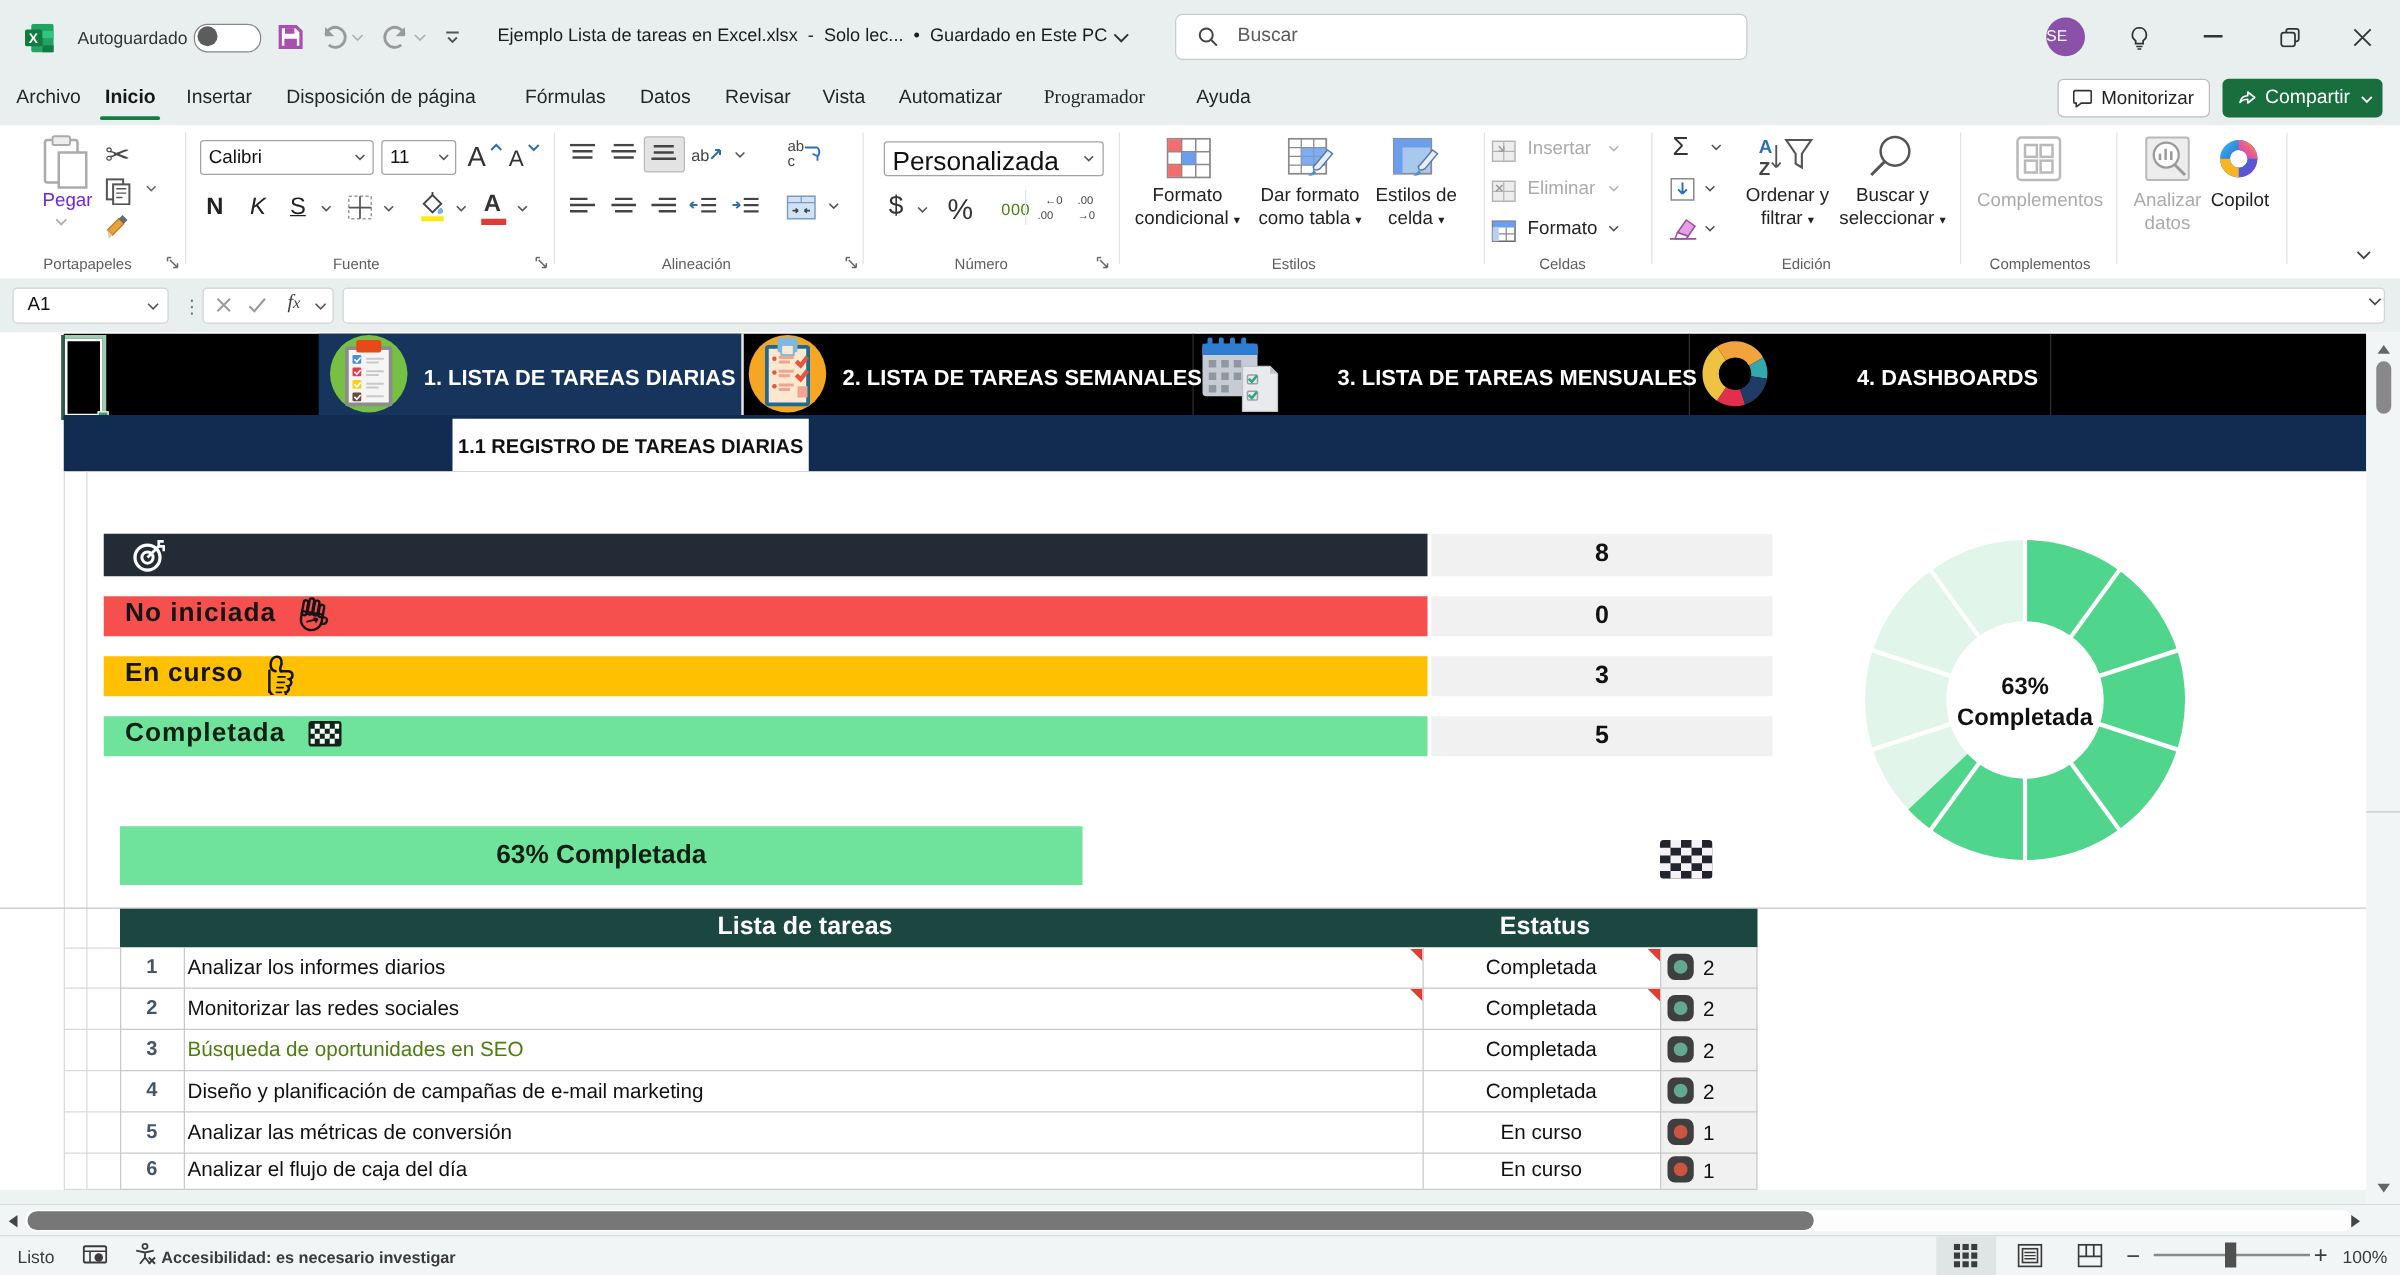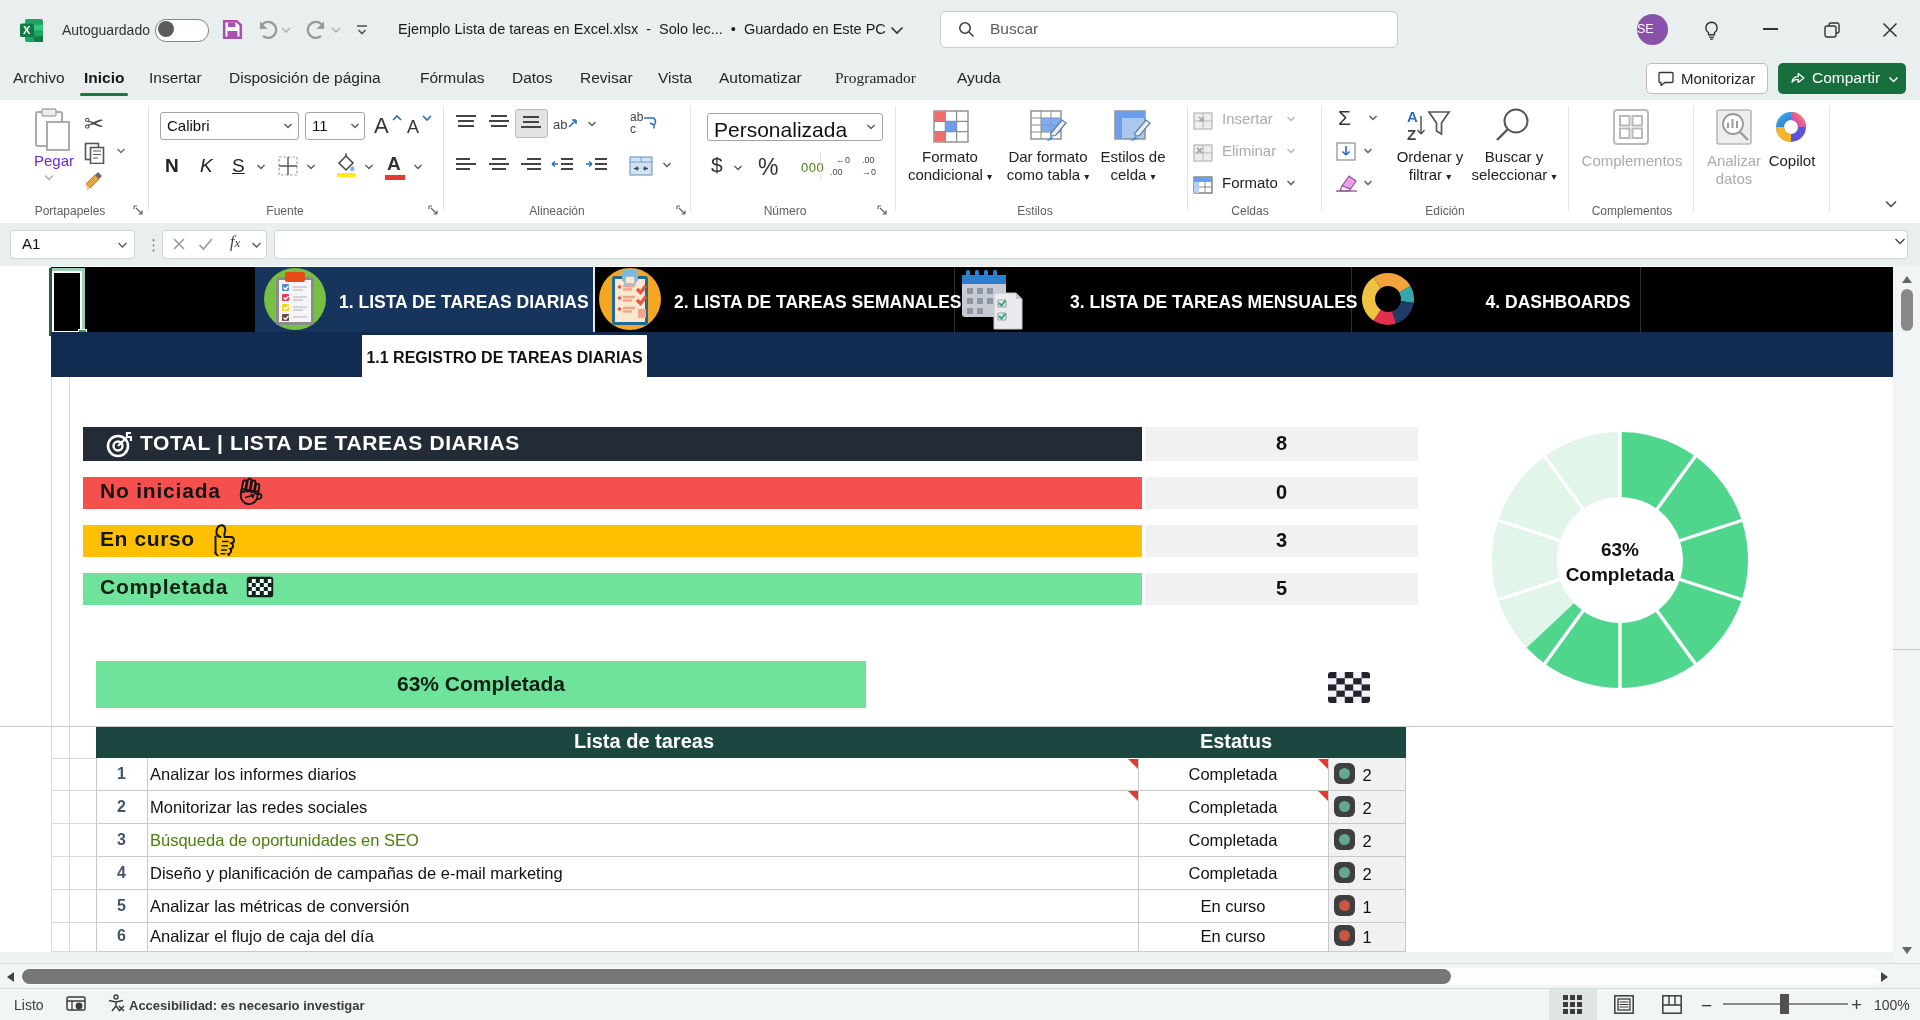--- a/index.html
+++ b/index.html
@@ -537,21 +537,20 @@
     <div class="abs" style="left:51px;top:623px;width:45px;height:1px;background:#DADADA;"></div>
     <div class="abs" style="left:51px;top:656px;width:45px;height:1px;background:#DADADA;"></div>
     <div class="abs" style="left:51px;top:685px;width:45px;height:1px;background:#DADADA;"></div>
 
     <div class="abs" style="left:83px;top:161px;width:1059px;height:34px;background:#222B36;"></div>
     <svg class="abs" style="left:106px;top:166px;" width="26" height="26" viewBox="0 0 26 26">
       <circle cx="12" cy="14" r="10" fill="none" stroke="#fff" stroke-width="2.6"></circle>
       <circle cx="12" cy="14" r="4.5" fill="none" stroke="#fff" stroke-width="2.4"></circle>
       <path d="M12 14 L21 5 M21 5 L21 1 L25 1 M21 5 L25 5 L25 9" stroke="#fff" stroke-width="2.2" fill="none"></path>
     </svg>
-    <div class="abs b" style="left:140px;top:165px;font-size:21px;letter-spacing:0.6px;color:#fff;">TOTAL | LISTA DE TAREAS DIARIAS</div>
     <div class="abs" style="left:1145px;top:161px;width:273px;height:34px;background:#F1F1F1;"></div>
     <div class="abs b" style="left:1145px;top:166px;width:273px;text-align:center;font-size:20px;color:#111;">8</div>
     <div class="abs" style="left:83px;top:211px;width:1059px;height:32px;background:#F6504E;"></div>
     <div class="abs b" style="left:100px;top:213px;font-size:21px;letter-spacing:0.8px;color:#151515;">No iniciada</div>
     <svg class="abs" style="left:235px;top:211px;" width="32" height="32" viewBox="0 0 32 32">
       <g transform="rotate(10 16 16)" fill="none" stroke="#151515">
         <rect x="6.2" y="4.5" width="3.6" height="12" rx="1.8" stroke-width="1.9"></rect>
         <rect x="10.6" y="2.2" width="3.6" height="13" rx="1.8" stroke-width="1.9"></rect>
         <rect x="15" y="3.2" width="3.6" height="12" rx="1.8" stroke-width="1.9"></rect>
         <rect x="19.4" y="5.8" width="3.6" height="10" rx="1.8" stroke-width="1.9"></rect>

